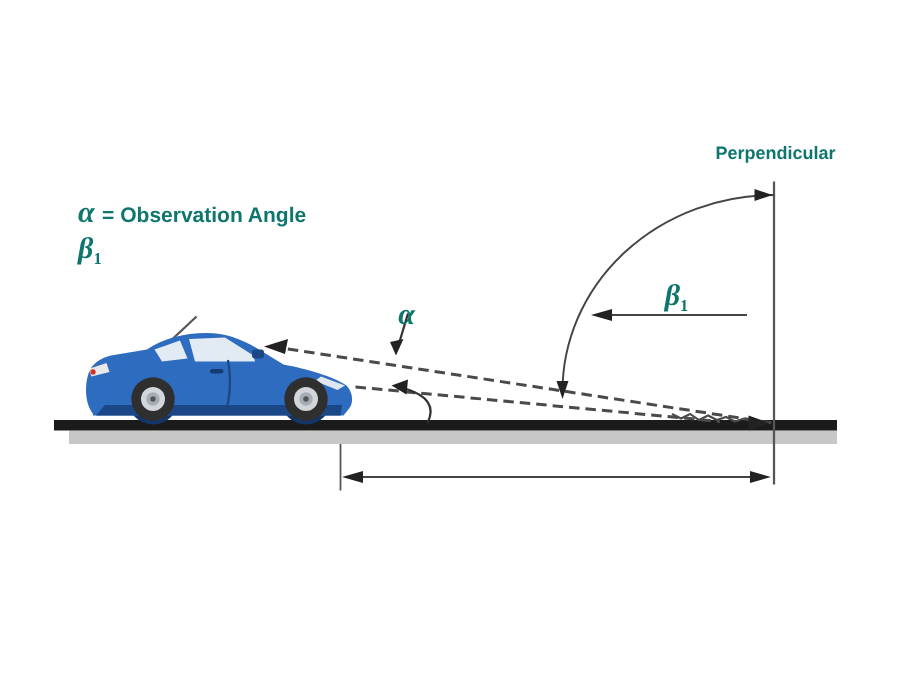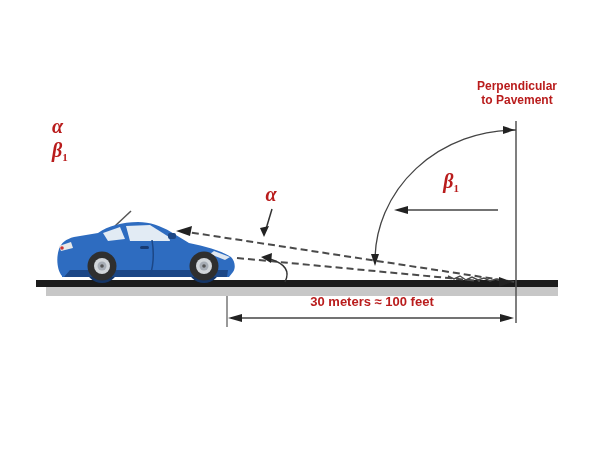--- a/index.html
+++ b/index.html
@@ -1,21 +1,21 @@
 <!DOCTYPE html>
 <html><head>
 <meta charset="utf-8">
 <style>
   html,body{margin:0;padding:0;background:#ffffff;}
   .canvas{
     position:relative;width:600px;height:450px;background:#ffffff;overflow:hidden;
     font-family:"Liberation Sans",sans-serif;color:#1e1e1e;
   }
   .diagram-svg{position:absolute;left:0;top:0;}
-  .txt{position:absolute;font-weight:bold;color:#b91c1c;line-height:1.15;}
+  .txt{position:absolute;font-weight:bold;color:#0f766e;line-height:1.15;margin-top:16px;}
   .legend{left:52px;top:116px;display:flex;flex-direction:column;gap:4px;}
   .legend-row{display:flex;align-items:baseline;gap:5px;font-size:14px;}
   .gsym{font-family:"Liberation Serif",serif;font-style:italic;font-weight:bold;font-size:20px;line-height:1;}
   .gsub{font-size:11px;font-family:"Liberation Serif",serif;font-weight:bold;}
   .alpha-label{left:258px;top:184px;width:26px;text-align:center;}
   .beta-label{left:436px;top:171px;width:30px;text-align:center;}
   .perp-label{left:456px;top:80px;width:122px;text-align:center;font-size:12px;}
   .dist-label{left:291px;top:295px;width:162px;text-align:center;font-size:13px;}
 </style>
 </head>
@@ -95,34 +95,33 @@
         <circle cx="204" cy="266" r="8" fill="#d2d6da"></circle>
         <circle cx="204" cy="266" r="4.5" fill="#a7adb5"></circle>
         <circle cx="204" cy="266" r="1.8" fill="#555"></circle>
       </g>
     </g>
   </svg>
 
   <div class="txt legend">
     <div class="legend-row">
       <span class="gsym">α</span>
+      <span>= Observation Angle</span>
     </div>
     <div class="legend-row">
       <span><span class="gsym">β</span><sub class="gsub">1</sub></span>
     </div>
   </div>
 
   <div class="txt perp-label">
     <div>Perpendicular</div>
-    <div>to Pavement</div>
   </div>
 
   <div class="txt alpha-label">
     <span class="gsym">α</span>
   </div>
 
   <div class="txt beta-label">
     <span class="gsym">β</span><sub class="gsub">1</sub>
   </div>
 
-  <div class="txt dist-label">30 meters ≈ 100 feet</div>
 
 </div>
 
 </body></html>

